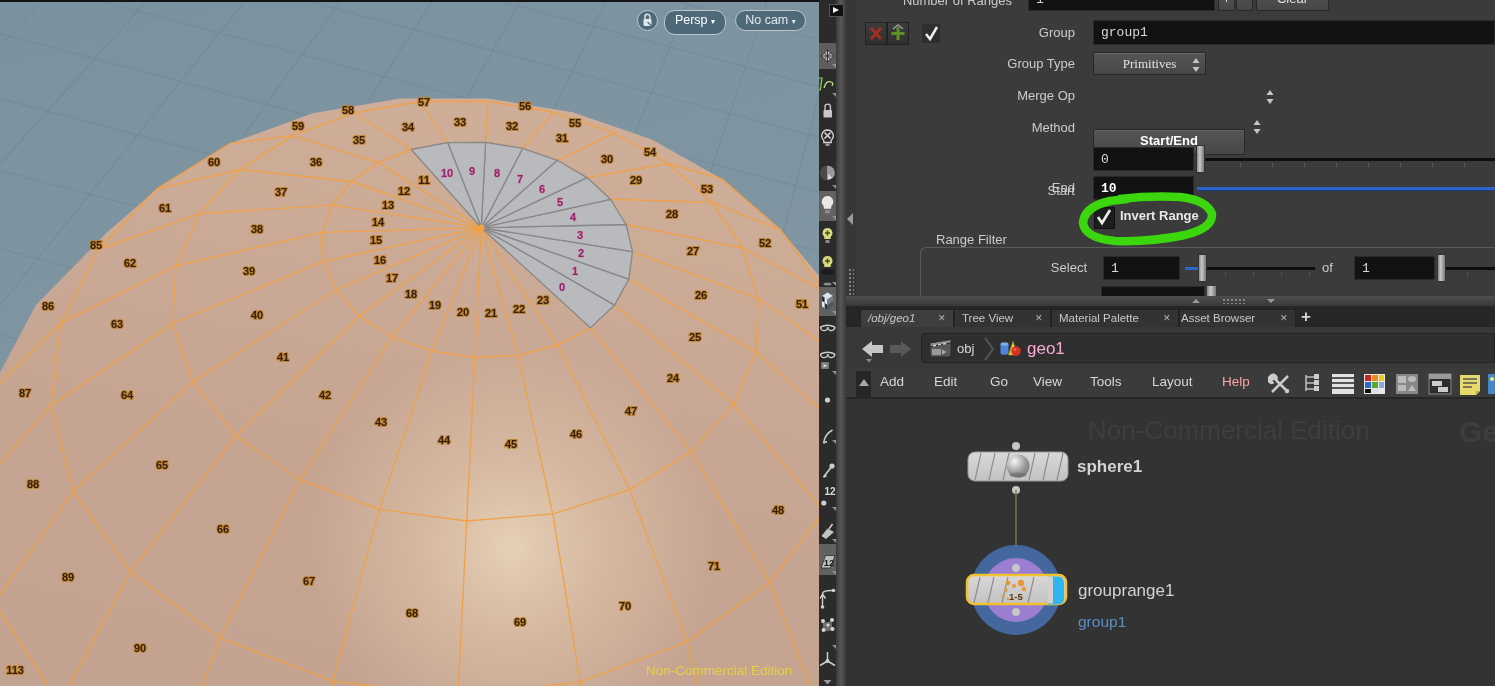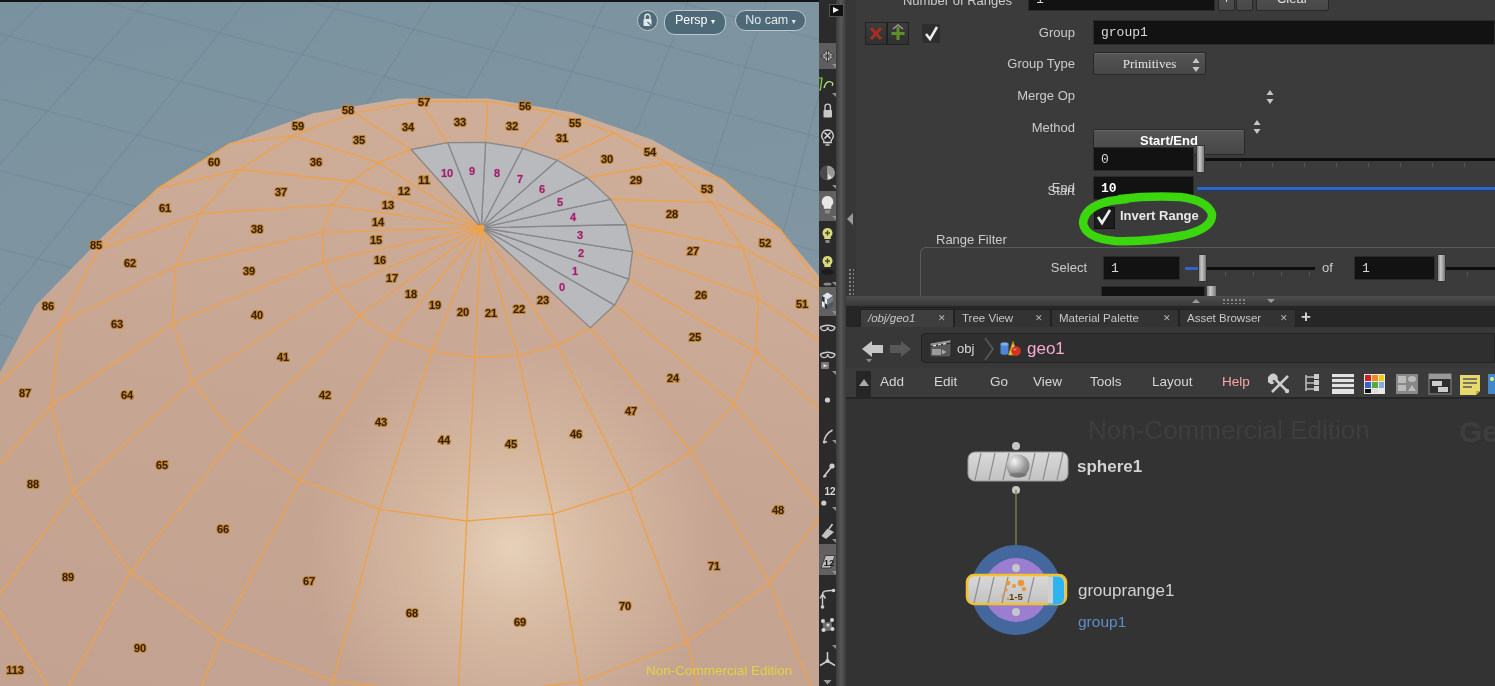--- a/index.html
+++ b/index.html
@@ -385,21 +385,21 @@
 <div class="abs" style="left:1192px;top:299px;width:0;height:0;border-bottom:4px solid #999;border-left:4px solid transparent;border-right:4px solid transparent"></div>
 <div class="abs" style="left:1267px;top:299px;width:0;height:0;border-top:4px solid #999;border-left:4px solid transparent;border-right:4px solid transparent"></div>
 <div class="abs" style="left:846px;top:306px;width:649px;height:380px;background:#333"></div>
 <div class="abs" style="left:846px;top:306px;width:649px;height:21px;background:#262626"></div>
 <div class="abs" style="left:860px;top:309px;width:94px;height:18px;background:#3e3e3e;border:1px solid #222;border-bottom:none;box-sizing:border-box;color:#c7c7c7;font-size:11.5px;line-height:17px;padding-left:7px;font-style:italic;">/obj/geo1</div>
 <div class="abs" style="left:938px;top:309px;color:#b9b9b9;font-size:9px;line-height:18px;">✕</div>
 <div class="abs" style="left:954px;top:309px;width:97px;height:18px;background:#333;border:1px solid #222;border-bottom:none;box-sizing:border-box;color:#c7c7c7;font-size:11.5px;line-height:17px;padding-left:7px;">Tree View</div>
 <div class="abs" style="left:1035px;top:309px;color:#b9b9b9;font-size:9px;line-height:18px;">✕</div>
 <div class="abs" style="left:1051px;top:309px;width:128px;height:18px;background:#333;border:1px solid #222;border-bottom:none;box-sizing:border-box;color:#c7c7c7;font-size:11.5px;line-height:17px;padding-left:7px;">Material Palette</div>
 <div class="abs" style="left:1163px;top:309px;color:#b9b9b9;font-size:9px;line-height:18px;">✕</div>
-<div class="abs" style="left:1179px;top:309px;width:117px;height:18px;background:#333;border:1px solid #222;border-bottom:none;box-sizing:border-box;color:#c7c7c7;font-size:11.5px;line-height:17px;padding-left:7px;">Asset Browser</div>
+<div class="abs" style="left:1179px;top:309px;width:117px;height:18px;background:#333;border:1px solid #222;border-bottom:none;box-sizing:border-box;color:#c7c7c7;font-size:11.5px;line-height:17px;padding-left:1px;">Asset Browser</div>
 <div class="abs" style="left:1280px;top:309px;color:#b9b9b9;font-size:9px;line-height:18px;">✕</div>
 <div class="abs" style="left:1301px;top:307px;color:#d5d5d5;font-size:17px;font-weight:bold;">+</div>
 <div class="abs" style="left:846px;top:327px;width:649px;height:41px;background:#383838"></div>
 <svg class="abs" style="left:861px;top:339px" width="56" height="26">
 <path d="M1 10 L11 2 L11 6 L22 6 L22 14 L11 14 L11 18 Z" fill="#c6c6c6"></path>
 <path d="M50 10 L40 2 L40 6 L29 6 L29 14 L40 14 L40 18 Z" fill="#585858"></path>
 <path d="M5 20 l6 0 l-3 3.5 Z" fill="#8a8a8a"></path>
 </svg>
 <div class="abs" style="left:921px;top:333px;width:574px;height:30px;background:#2f2f2f;border:1px solid #232323;border-radius:4px 0 0 4px;box-sizing:border-box"></div>
 <svg class="abs" style="left:929px;top:338px" width="23" height="22">

